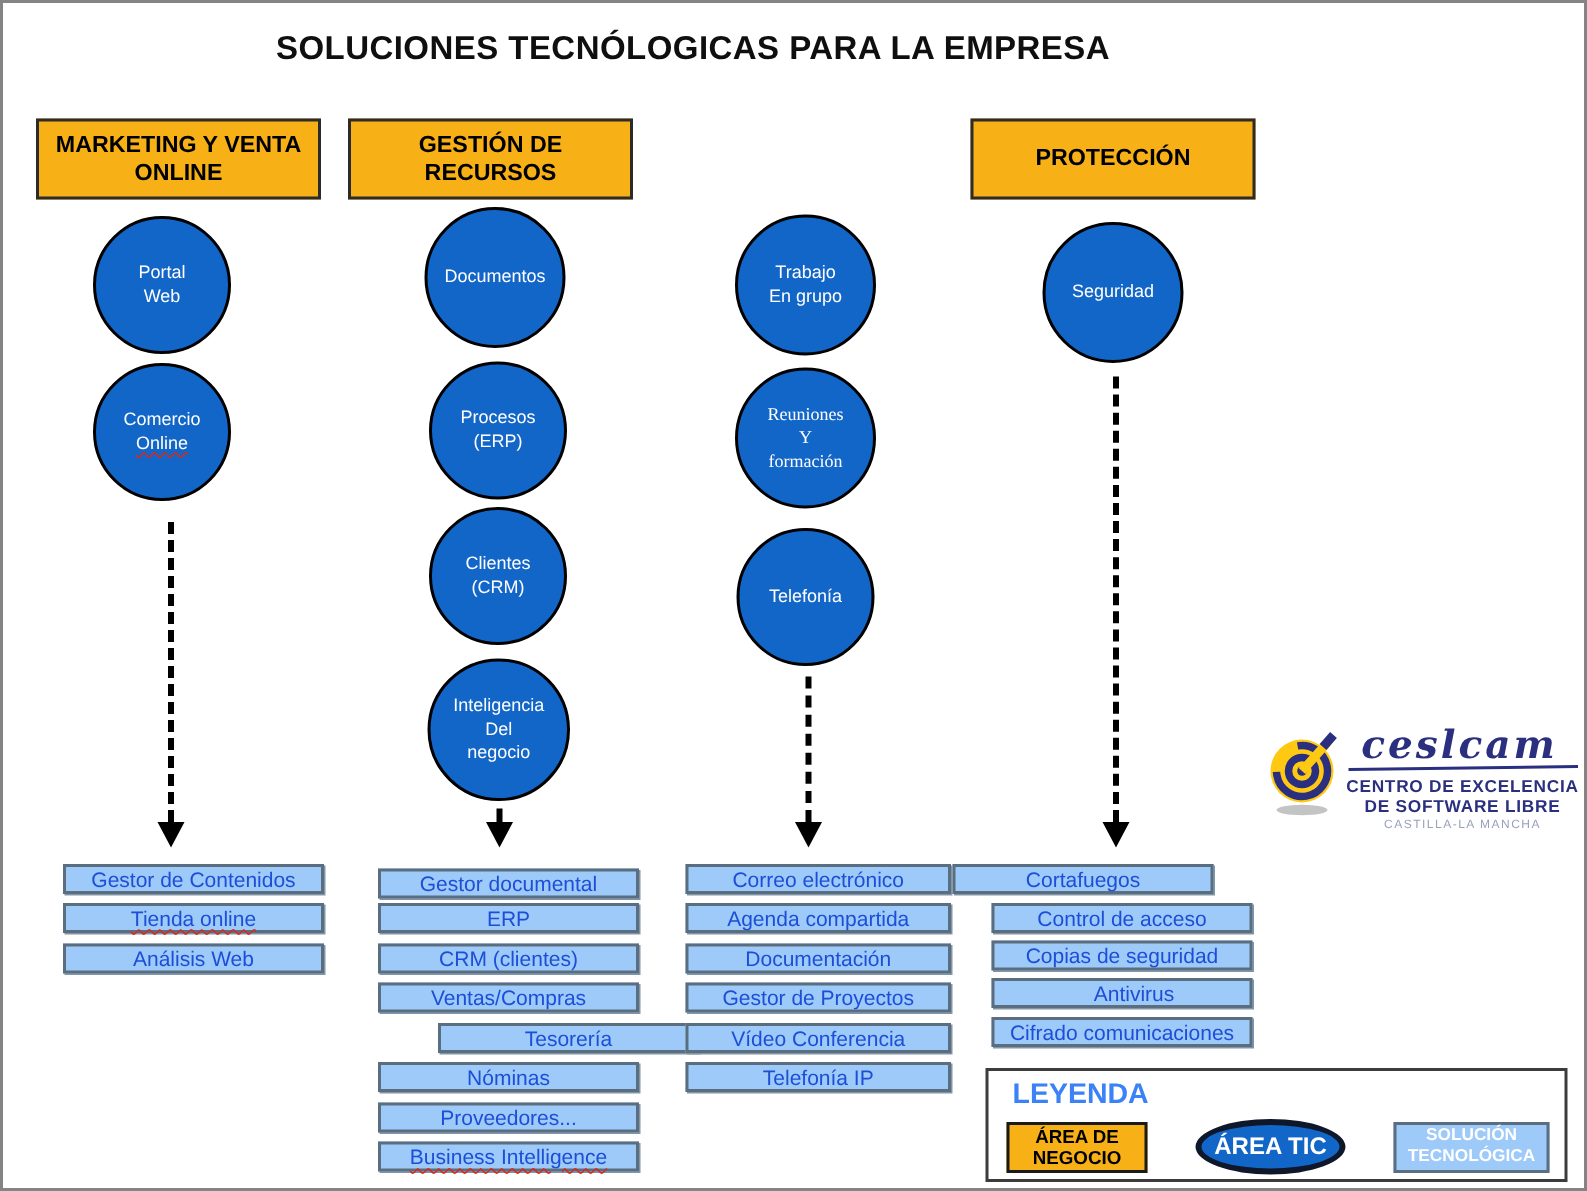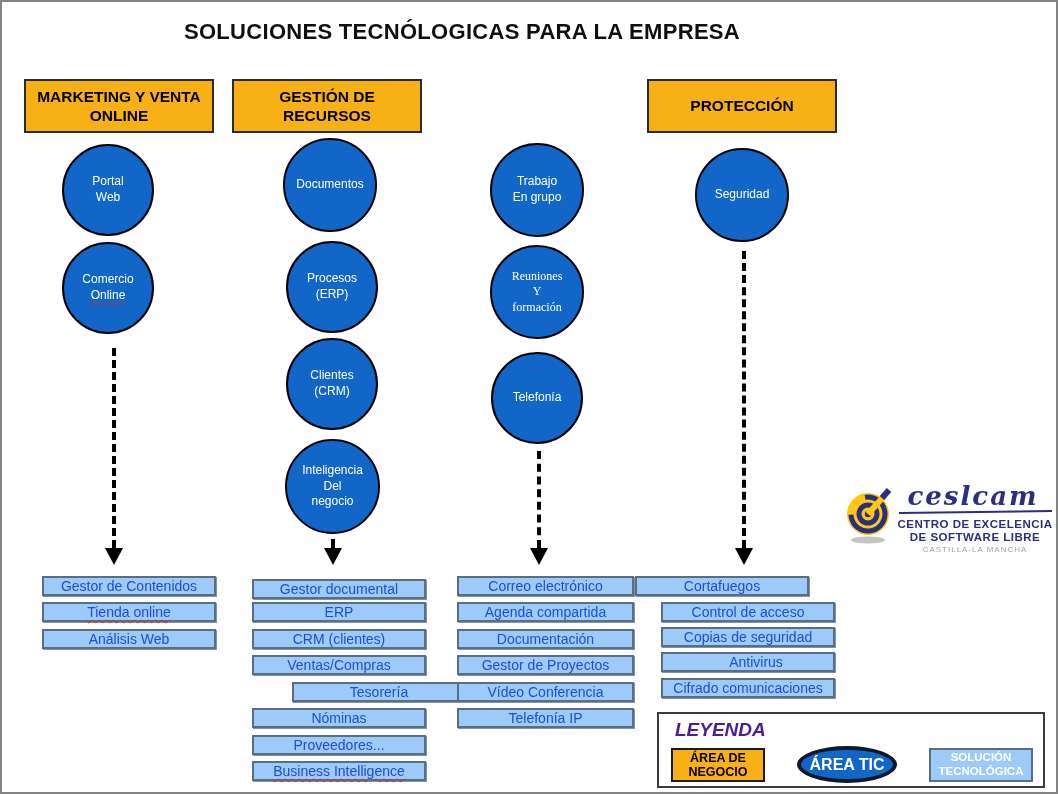--- a/index.html
+++ b/index.html
@@ -33,21 +33,21 @@
     position:absolute; height:20px; width:174px; box-sizing:border-box;
     background:#9DCAF8; border:2px solid #5b6e80; box-shadow:1px 1px 0 #8195a8;
     color:#1d4ed8; font-size:14px; line-height:1;
     display:flex; align-items:center; justify-content:center; white-space:nowrap;
   }
   .squiggle { text-decoration:underline wavy #d22a1e; text-decoration-thickness:1px; text-underline-offset:2px; }
   .legend {
     position:absolute; left:655px; top:710px; width:388px; height:76px;
     box-sizing:border-box; border:2px solid #3c3c3c; background:#fff;
   }
-  .legend-title { position:absolute; left:16px; top:5px; font-size:19px; font-weight:bold; color:#4c1d95;font-style:italic; }
+  .legend-title { position:absolute; left:16px; top:5px; font-size:19px; font-weight:bold; color:#3b82f6; }
   .legend-business {
     position:absolute; left:12px; top:34px; width:94px; height:34px; box-sizing:border-box;
     background:#F7B016; border:2px solid #1a1a1a; display:flex; align-items:center; justify-content:center;
     text-align:center; font-weight:bold; font-size:12.5px; line-height:1.15; color:#000;
   }
   .legend-tic {
     position:absolute; left:138px; top:32px; width:100px; height:37px; box-sizing:border-box;
     background:#1266C8; border:4px solid #0f172a; border-radius:50%;
     display:flex; align-items:center; justify-content:center;
     color:#fff; font-weight:bold; font-size:16px;

